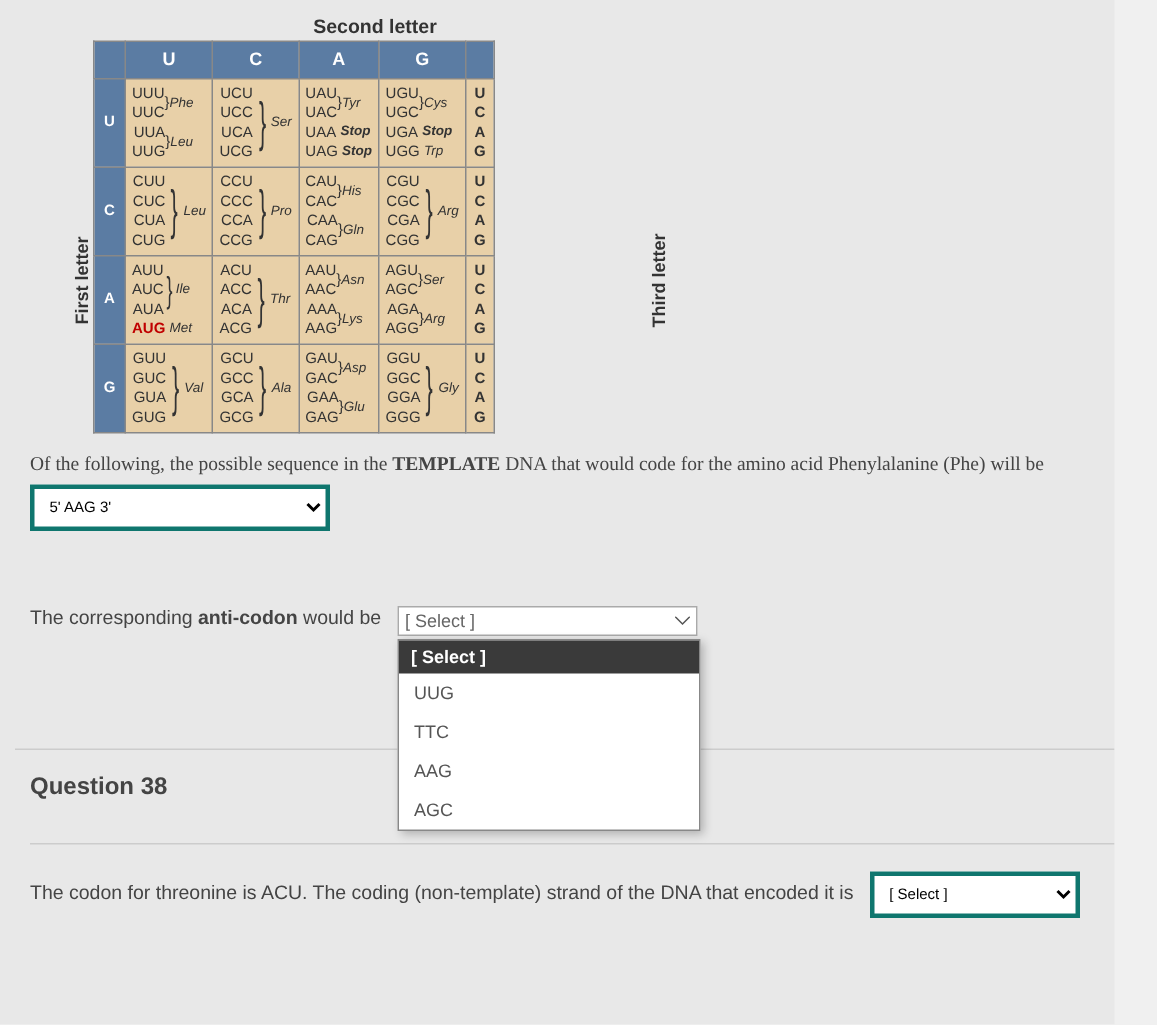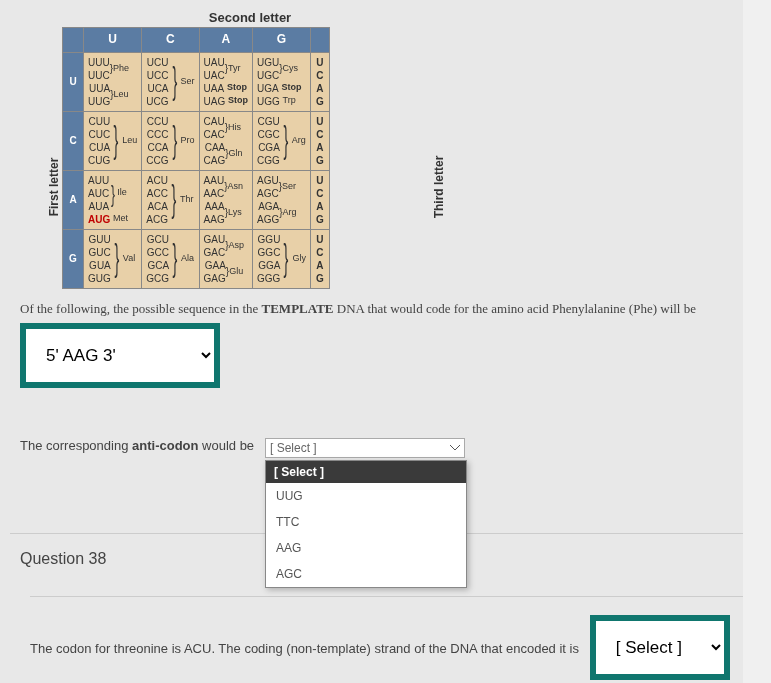--- a/index.html
+++ b/index.html
@@ -82,38 +82,38 @@
     text-align: center;
     width: 14px;
     border: 1px solid #888;
     font-size: 10px;
     padding: 1px 2px;
   }
   .tl-corner {
     background: #5b7ca3;
     border: 1px solid #888;
   }
-  .amino { font-size: 9px; }
+  .amino { font-size: 9px; font-style: italic; }
   .redtxt { color: #c00000; font-weight: bold; }
   .brace {
     display: inline-block;
     vertical-align: middle;
   }
   .question-text {
     margin: 12px 0 6px 10px;
     font-size: 13px;
     color: #444;
     font-family: Liberation Serif, serif;
   }
   select.answer {
     width: 200px;
-    font-size: 17px;
-    padding: 16px;
+    font-size: 10px;
+    padding: 6px;
     background: #fff;
-    border: 6px solid #0f766e;
+    border: 3px solid #0f766e;
   }
   .part2 {
     margin: 50px 0 0 10px;
     font-size: 13px;
     color: #444;
   }
   .dropdown-wrap {
     display: inline-block;
     position: relative;
     vertical-align: top;
@@ -152,25 +152,25 @@
     font-size: 12px;
     color: #555;
   }
   .section-divider {
     border-top: 1px solid #ccc;
     margin-top: 75px;
   }
   .q38 {
     margin: 16px 0 0 10px;
     font-size: 16px;
-    font-weight: normal;
+    font-weight: bold;
     color: #444;
   }
   .q38text {
-    margin: 28px 0 0 20px;
+    margin: 28px 0 0 10px;
     font-size: 13px;
     color: #444;
     border-top: 1px solid #ccc;
     padding-top: 18px;
   }
   .cursor {
     position: absolute;
     top: 481px;
     left: 375px;
     font-size: 14px;

